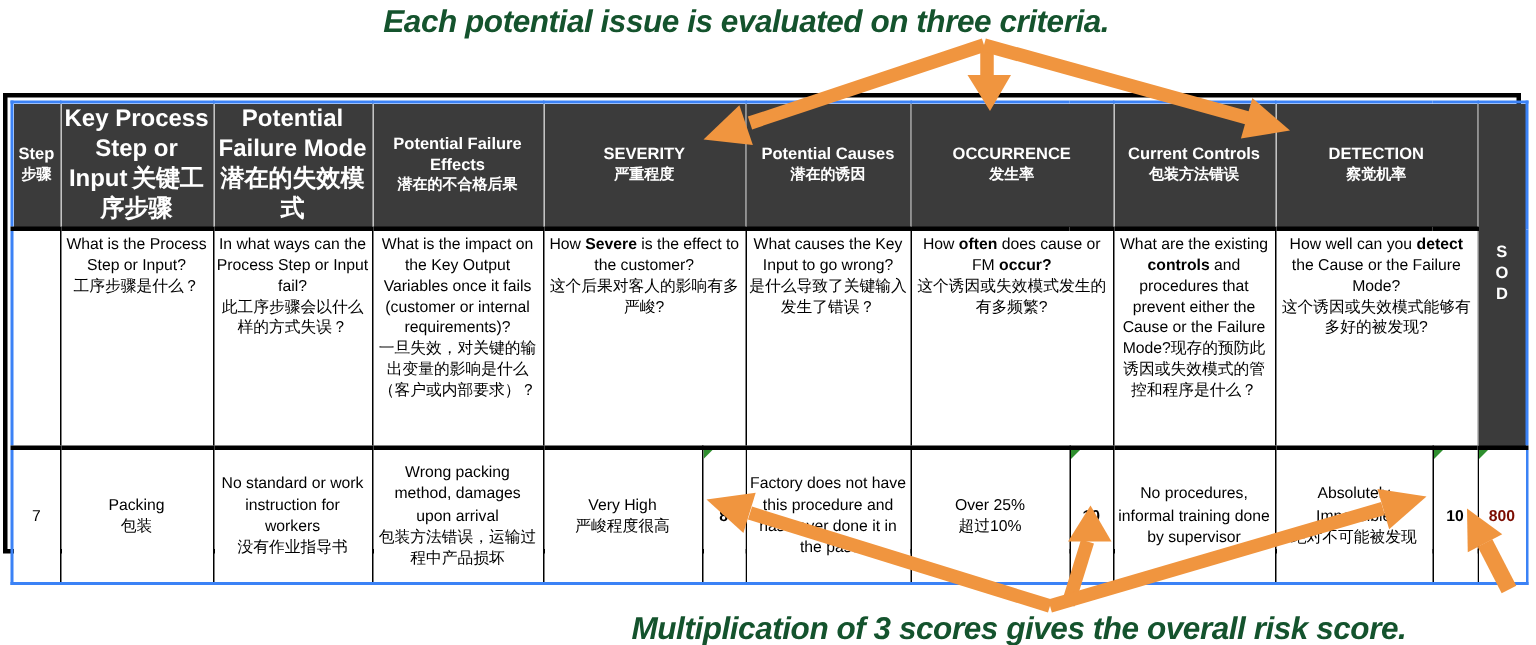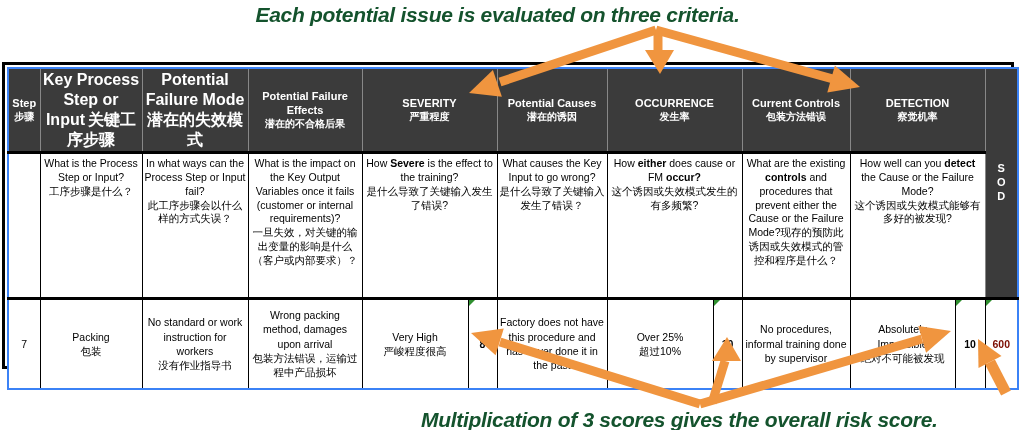--- a/index.html
+++ b/index.html
@@ -142,29 +142,29 @@
       </td>
       <td>
         <span><span>In what ways can the Process Step or Input fail?</span></span>
         <span class="zh">此工序步骤会以什么样的方式失误？</span>
       </td>
       <td>
         <span><span>What is the impact on the Key Output Variables once it fails (customer or internal requirements)?</span></span>
         <span class="zh">一旦失效，对关键的输出变量的影响是什么（客户或内部要求）？</span>
       </td>
       <td colspan="2">
-        <span><span>How </span><span class="b">Severe</span><span> is the effect to the training?</span></span>
-        <span class="zh">是什么导致了关键输入发生了错误?</span>
+        <span><span>How </span><span class="b">Severe</span><span> is the effect to the customer?</span></span>
+        <span class="zh">这个后果对客人的影响有多严峻?</span>
       </td>
       <td>
         <span><span>What causes the Key Input to go wrong?</span></span>
         <span class="zh">是什么导致了关键输入发生了错误？</span>
       </td>
       <td colspan="2">
-        <span><span>How </span><span class="b">either</span><span> does cause or FM </span><span class="b">occur?</span></span>
+        <span><span>How </span><span class="b">often</span><span> does cause or FM </span><span class="b">occur?</span></span>
         <span class="zh">这个诱因或失效模式发生的有多频繁?</span>
       </td>
       <td>
         <span><span>What are the existing </span><span class="b">controls</span><span> and procedures that prevent either the Cause or the Failure Mode?</span><span>现存的预防此诱因或失效模式的管控和程序是什么？</span></span>
       </td>
       <td colspan="2">
         <span><span>How well can you </span><span class="b">detect</span><span> the Cause or the Failure Mode?</span></span>
         <span class="zh">这个诱因或失效模式能够有多好的被发现?</span>
       </td>
     </tr>
@@ -207,21 +207,21 @@
       <td>
         <span>Absolutely Impossible</span>
         <span class="zh-line">绝对不可能被发现</span>
       </td>
       <td class="score">
         <span class="flag"></span>
         <span>10</span>
       </td>
       <td class="rpn">
         <span class="flag"></span>
-        <span>600</span>
+        <span>800</span>
       </td>
     </tr>
   </tbody>
     </table>
 </div>
 
 <svg id="arrow-layer" viewBox="0 0 1024 430" xmlns="http://www.w3.org/2000/svg">
 
   <g fill="currentColor" stroke="currentColor">
     <path d="M656 30 L500 82" stroke-width="9" fill="none"></path>

